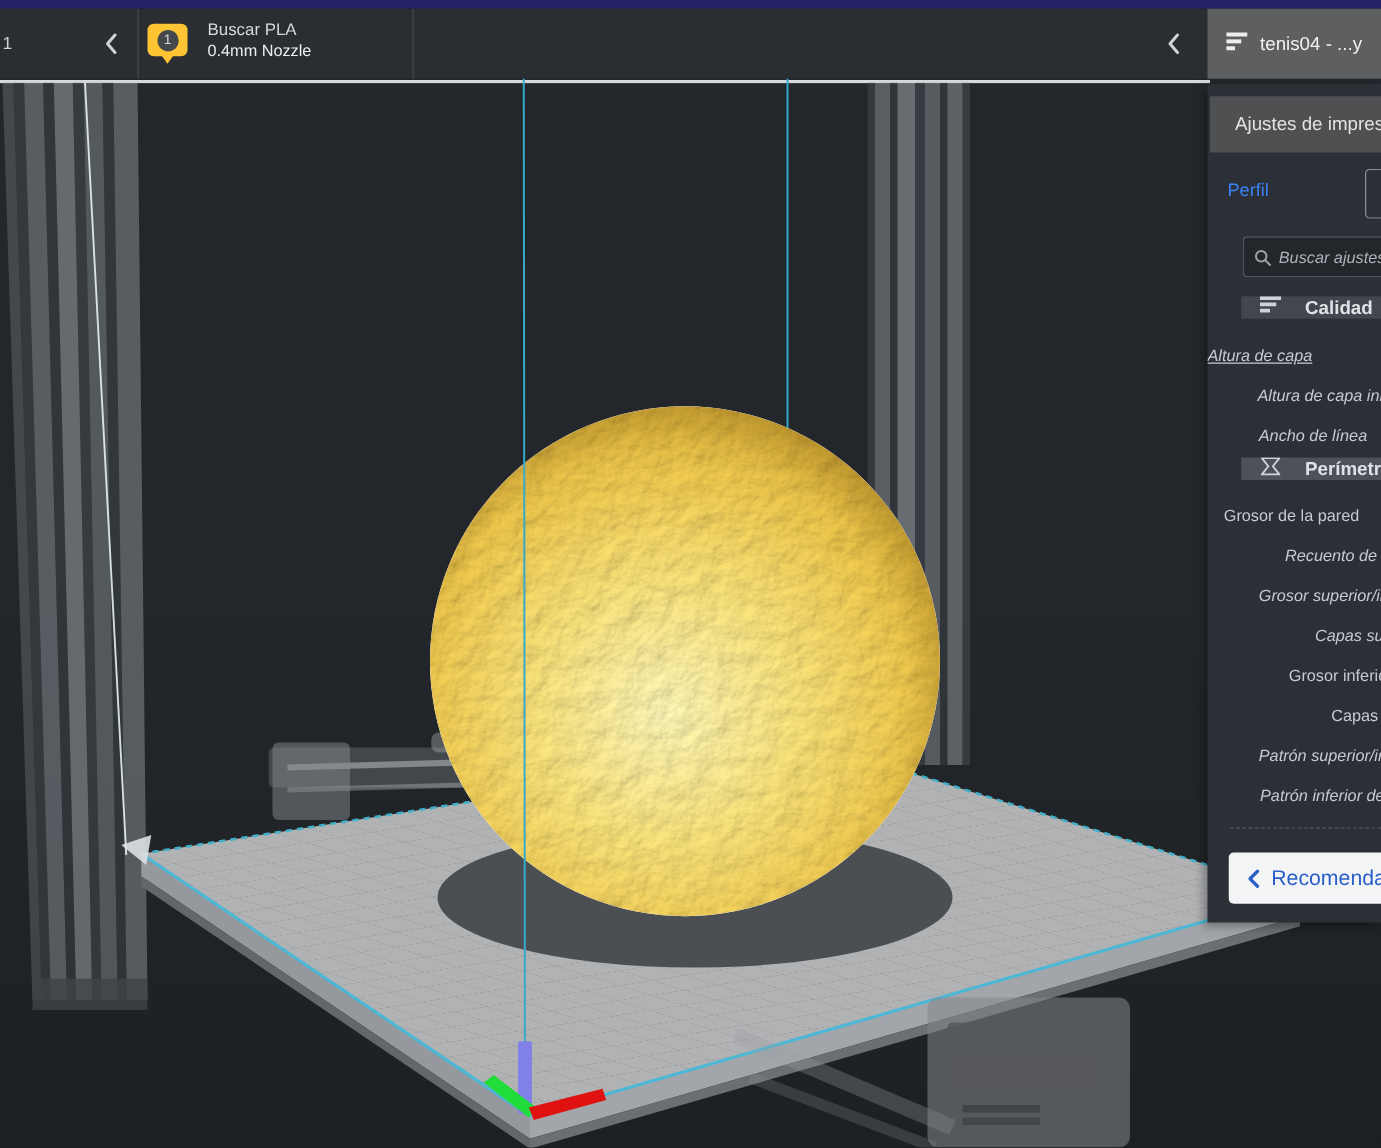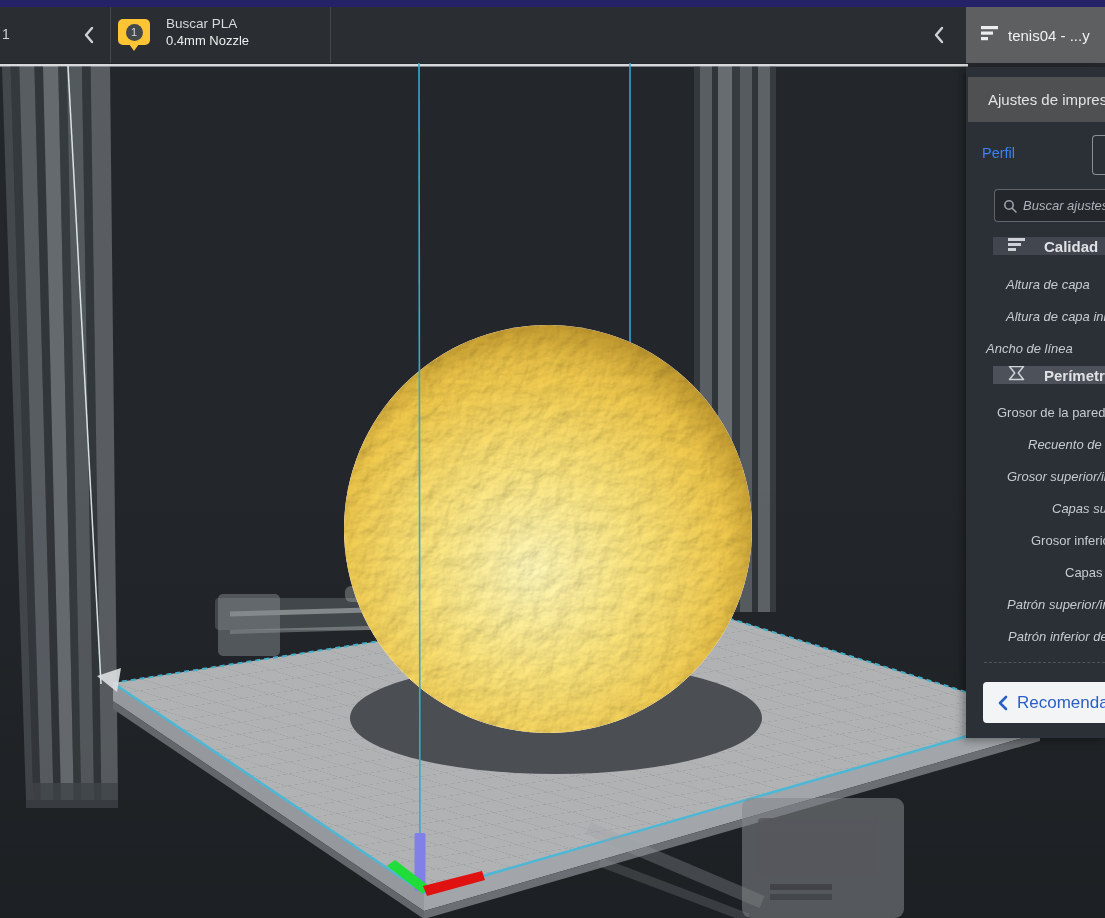--- a/index.html
+++ b/index.html
@@ -248,34 +248,34 @@
       <span class="cat-icon">
         <svg width="17" height="15" viewBox="0 0 17 15">
           <rect x="0" y="1" width="17" height="3" fill="#cfd3d7"></rect>
           <rect x="0" y="6" width="13" height="3" fill="#cfd3d7"></rect>
           <rect x="0" y="11" width="8" height="3" fill="#cfd3d7"></rect>
         </svg>
       </span>
       <span class="cat-label">Calidad</span>
     </div>
 
-    <div class="set-row it" style="top:210px;padding-left:40px;">Altura de capa</div>
+    <div class="set-row it" style="top:210px;text-decoration:underline;">Altura de capa</div>
     <div class="set-row it" style="top:242px;padding-left:40px;">Altura de capa inicial</div>
-    <div class="set-row it" style="top:274px;padding-left:20px;">Ancho de línea</div>
+    <div class="set-row it" style="top:274px;padding-left:41px;">Ancho de línea</div>
 
     <div class="cat-bar" style="top:299px;background:#4c515a;">
       <span class="cat-icon">
         <svg width="17" height="16" viewBox="0 0 17 16">
           <path d="M1.5 1.5 h14 l-5.2 6.5 5.2 6.5 h-14 l5.2,-6.5 z" fill="none" stroke="#cfd3d7" stroke-width="1.5" stroke-linejoin="round"></path>
         </svg>
       </span>
       <span class="cat-label">Perímetro</span>
     </div>
 
-    <div class="set-row" style="top:338px;padding-left:31px;">Grosor de la pared</div>
+    <div class="set-row" style="top:338px;padding-left:13px;">Grosor de la pared</div>
     <div class="set-row it" style="top:370px;padding-left:62px;">Recuento de líneas de pared</div>
     <div class="set-row it" style="top:402px;padding-left:41px;">Grosor superior/inferior</div>
     <div class="set-row it" style="top:434px;padding-left:86px;">Capas superiores</div>
     <div class="set-row" style="top:466px;padding-left:65px;">Grosor inferior</div>
     <div class="set-row" style="top:498px;padding-left:99px;">Capas inferiores</div>
     <div class="set-row it" style="top:530px;padding-left:41px;">Patrón superior/inferior</div>
     <div class="set-row it" style="top:562px;padding-left:42px;">Patrón inferior de la superficie inicial</div>
 
     <div class="dashed-sep"></div>
 

